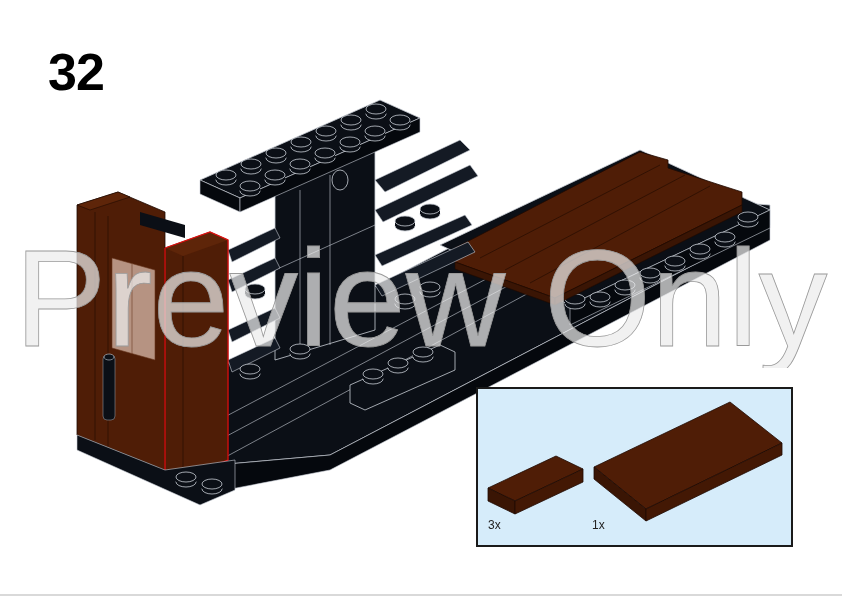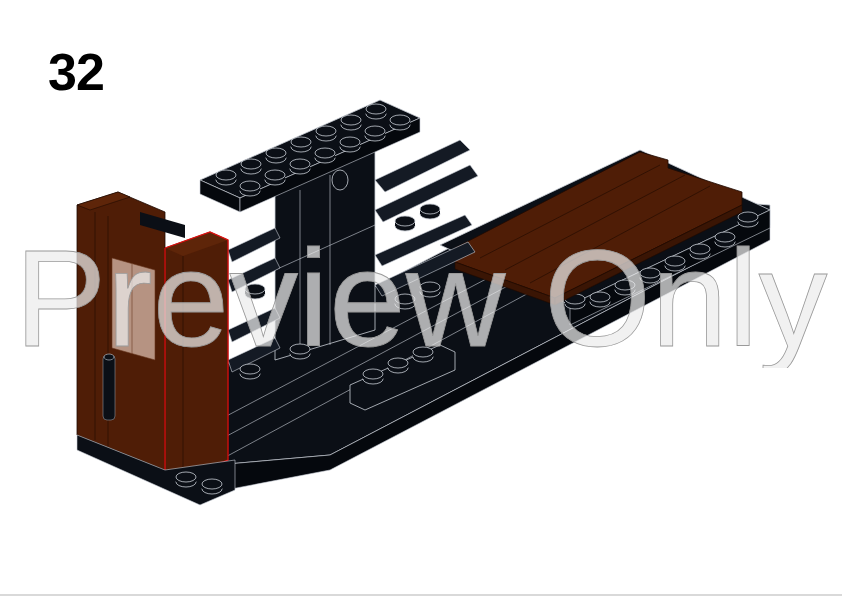--- a/index.html
+++ b/index.html
@@ -127,19 +127,35 @@
       <polygon points="165,248 210,232 228,240 183,256" fill="#5e2509"></polygon>
       <polyline points="165,248 210,232 228,240 228,460 183,476 165,470 165,248" fill="none" stroke="#e01010" stroke-width="1.3"></polyline>
       <line x1="183" y1="256" x2="183" y2="476" stroke="#1f0a02" stroke-width="0.6"></line>
 
       <polygon points="77,435 165,470 235,460 235,490 200,505 77,450" fill="#0b0f16" stroke="#c9ced6" stroke-width="0.6"></polygon>
       <use href="#stud" x="212" y="485"></use>
       <use href="#stud" x="186" y="478"></use>
     </g>
   </svg>
 
+  <div class="parts-box">
+    <svg width="313" height="156" viewBox="0 0 313 156">
+      <g>
+        <polygon points="10,99 78,67 105,80 37,112" fill="#4f1d06" stroke="#1f0a02" stroke-width="0.8"></polygon>
+        <polygon points="10,99 37,112 37,125 10,112" fill="#3a1504" stroke="#1f0a02" stroke-width="0.8"></polygon>
+        <polygon points="37,112 105,80 105,93 37,125" fill="#431804" stroke="#1f0a02" stroke-width="0.8"></polygon>
+      </g>
+      <g>
+        <polygon points="116,78 252,13 304,54 168,120" fill="#4f1d06" stroke="#1f0a02" stroke-width="0.8"></polygon>
+        <polygon points="116,78 168,120 168,132 116,90" fill="#3a1504" stroke="#1f0a02" stroke-width="0.8"></polygon>
+        <polygon points="168,120 304,54 304,66 168,132" fill="#431804" stroke="#1f0a02" stroke-width="0.8"></polygon>
+      </g>
+    </svg>
+    <span class="part-count" style="left:10px; top:129px;">3x</span>
+    <span class="part-count" style="left:114px; top:129px;">1x</span>
+  </div>
 
   <svg class="watermark" width="842" height="140" viewBox="0 0 842 140">
     <text x="421" y="118" text-anchor="middle" font-family="Liberation Sans, sans-serif" font-size="138" fill="rgba(235,235,235,0.72)" stroke="#9a9a9a" stroke-width="0.8">Preview Only</text>
   </svg>
 
   <div class="bottom-rule"></div>
 </div>
 
 </body></html>

